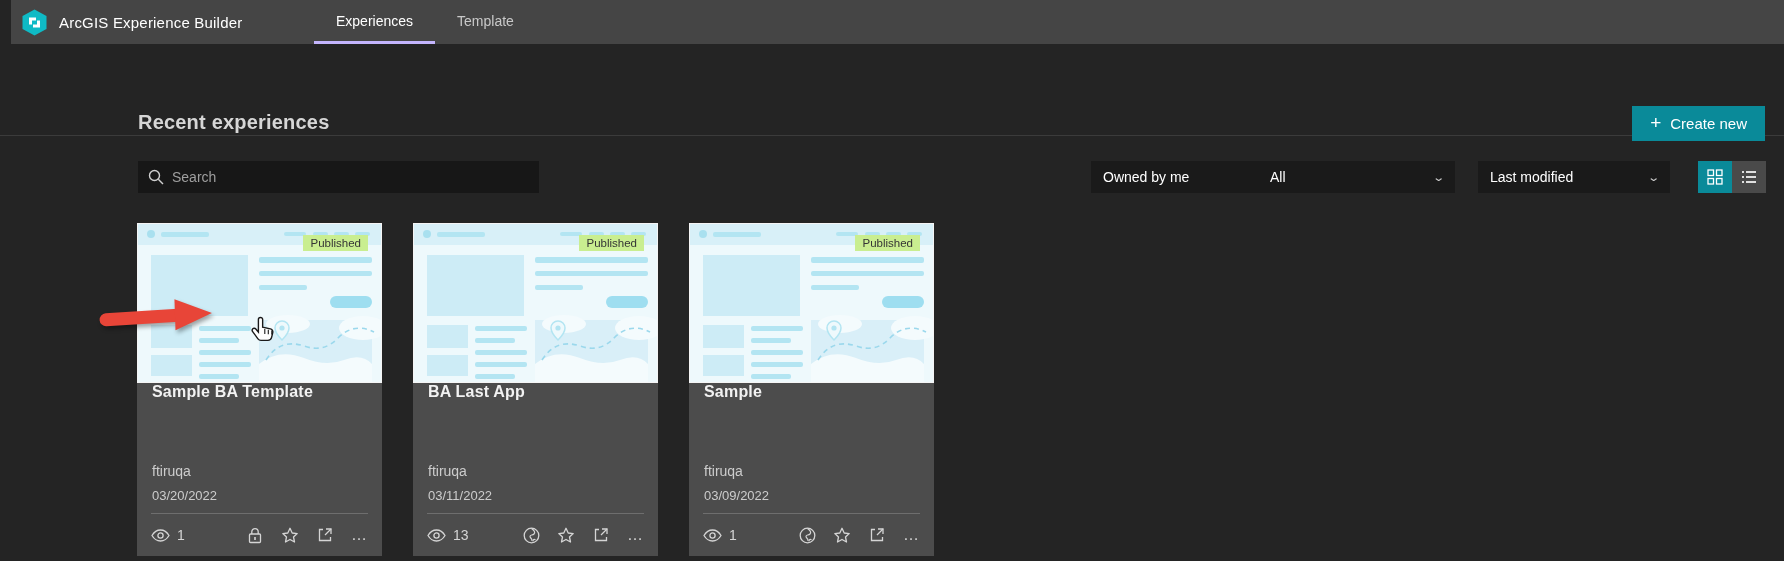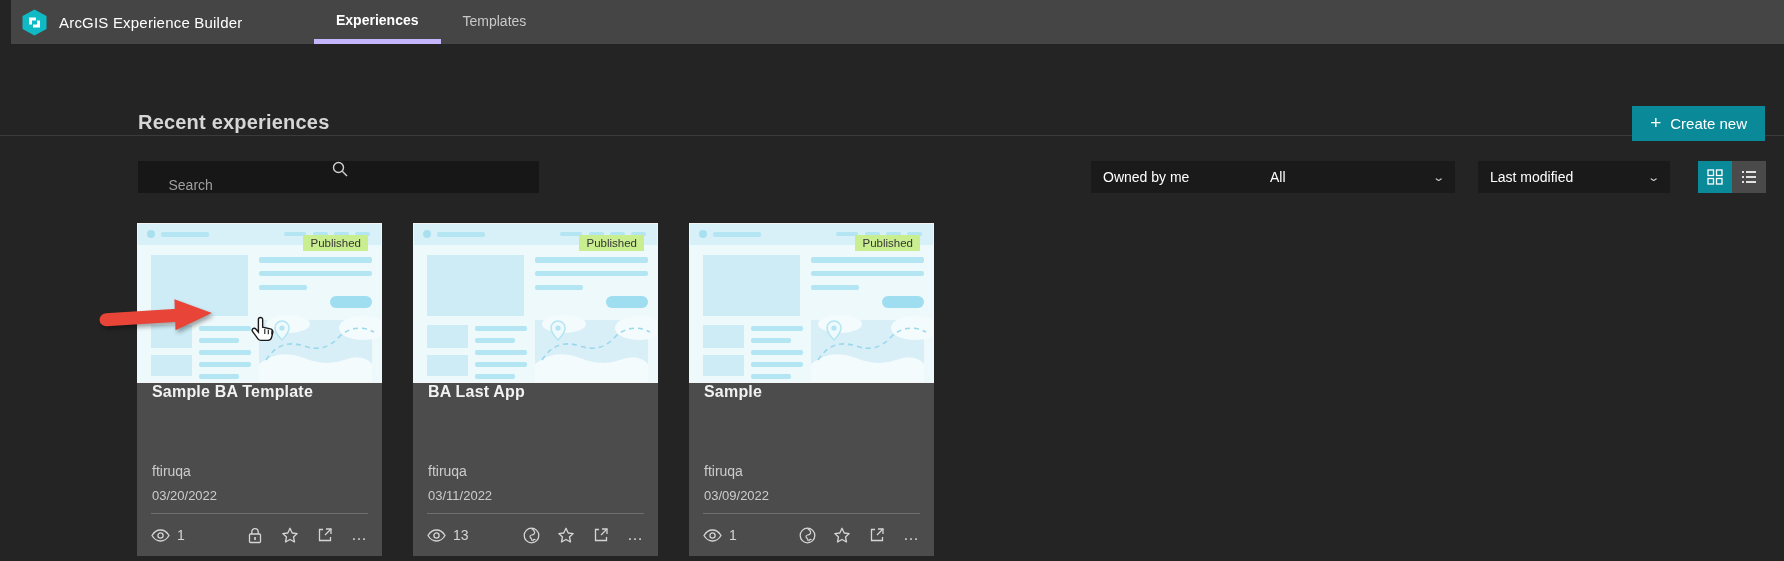--- a/index.html
+++ b/index.html
@@ -8,36 +8,36 @@
 
   
   .topnav { position:absolute; left:11px; top:0; width:1784px; height:44px;
             background:#454545; display:flex; align-items:center; }
   .logo { width:27px; height:27px; margin-left:10px; position:relative; flex:0 0 auto; }
   .logo svg { display:block; }
   .app-title { color:#ffffff; font-size:15px; margin-left:11px; letter-spacing:.2px; }
   .tabs { position:absolute; left:303px; top:0; height:44px; display:flex; }
   .tab { height:44px; display:flex; align-items:center; padding:0 22px;
          font-size:14px; color:#c9c9c9; cursor:pointer; border-bottom:3px solid transparent; }
-  .tab.active { color:#ffffff; font-weight:bold; border-bottom:5px solid #c4b5fd; }
+  .tab.active { color:#ffffff; font-weight:normal; border-bottom:3px solid #c4b5fd; }
 
   
   .page-header { position:absolute; left:0; top:44px; width:1784px; height:92px;
                  border-bottom:1px solid #3b3b3b; }
   .page-title { position:absolute; left:138px; top:67px; font-size:20px;
                 font-weight:bold; color:#d6d6d6; letter-spacing:.2px; }
   .create-btn { position:absolute; right:19px; top:62px; height:35px;
                 background:#0a8a99; color:#ffffff; font-size:15px;
                 display:flex; align-items:center; padding:0 18px; cursor:pointer; border:none;
                 font-family:"Liberation Sans", sans-serif; }
   .create-btn .plus { font-size:19px; font-weight:300; margin-right:9px; position:relative; top:-1px; }
 
   
   .search-box { position:absolute; left:138px; top:161px; width:401px; height:32px;
-                background:#171717; display:flex; align-items:center;flex-direction:column; }
+                background:#171717; display:flex; align-items:center; }
   .search-box svg { margin:0 8px 0 10px; flex:0 0 auto; }
   .search-box input { background:transparent; border:none; outline:none; color:#e0e0e0;
                       font-size:14px; width:340px; font-family:"Liberation Sans", sans-serif; }
   .search-box input::placeholder { color:#9f9f9f; }
 
   .filter { position:absolute; top:161px; height:32px; background:#1a1a1a; color:#ffffff;
             font-size:14px; display:flex; align-items:center; justify-content:space-between;
             padding:0 12px; cursor:pointer; }
   .filter .caret { color:#cfcfcf; font-size:11px; transform:scaleX(1.4); }
   #filter-owner   { left:1091px; width:198px; }
@@ -82,21 +82,21 @@
   <div class="logo">
     <svg width="27" height="27" viewBox="0 0 27 27">
       <polygon points="13.5,0.5 25.5,7 25.5,20 13.5,26.5 1.5,20 1.5,7" fill="#0fbac5"></polygon>
       <path d="M8 8.5 h7 v3 h-4 v4 h-3 z" fill="#ffffff"></path>
       <path d="M19 18.5 h-7 v-3 h4 v-4 h3 z" fill="#ffffff"></path>
     </svg>
   </div>
   <div class="app-title">ArcGIS Experience Builder</div>
   <div class="tabs">
     <div class="tab active">Experiences</div>
-    <div class="tab">Templates</div>
+    <div class="tab">Template</div>
   </div>
 </div>
 
 <div class="page-header">
   <div class="page-title">Recent experiences</div>
   <button class="create-btn">
     <span class="plus">+</span>
     <span>Create new</span>
   </button>
 </div>

